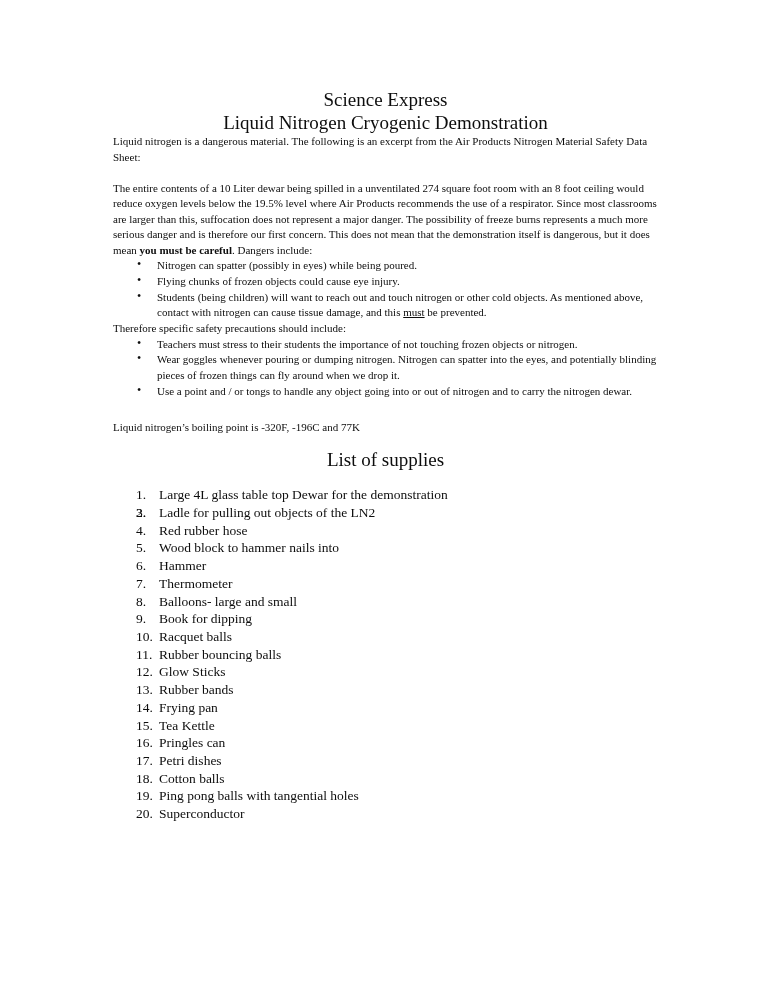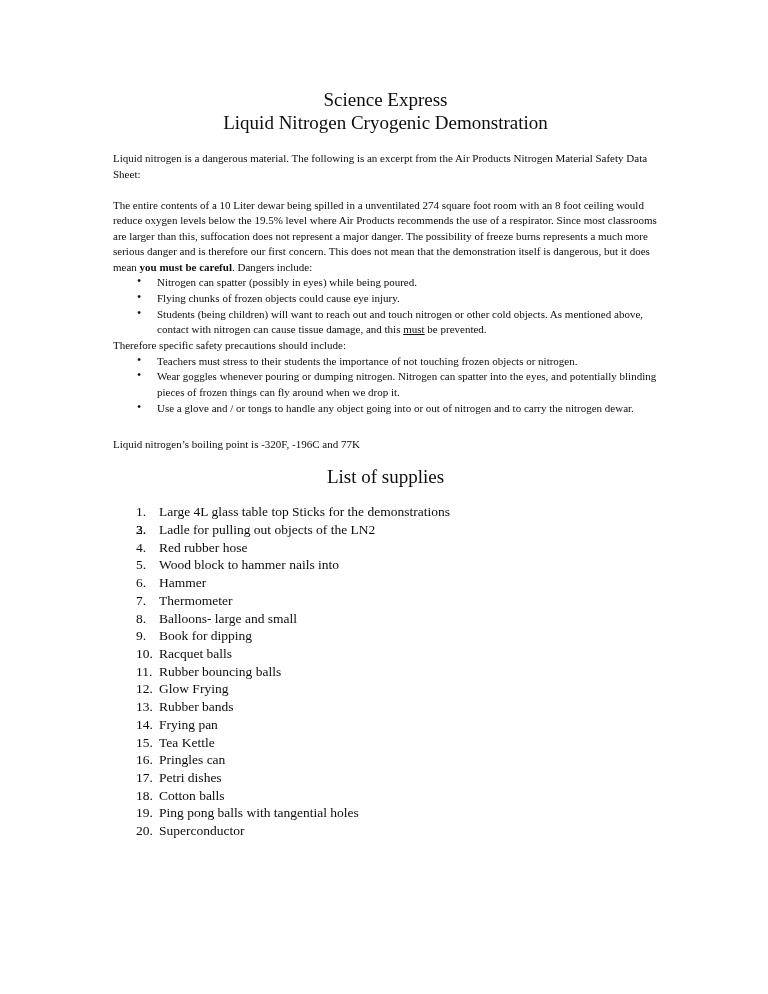--- a/index.html
+++ b/index.html
@@ -23,21 +23,21 @@
     text-align: center;
     font-size: 19px;
     line-height: 23px;
     font-weight: normal;
   }
   .body {
     font-size: 11px;
     line-height: 15.5px;
     margin: 0;
   }
-  .intro   { margin-top: 17px; }
+  .intro   { }
   .excerpt { margin-top: 15.5px; }
   .bold-seg { font-weight: bold; }
   .under-seg { text-decoration: underline; }
   sub {
     font-size: 7.5px;
     line-height: 0;
   }
   .bullets { margin: 0; }
   .bullet-item {
     position: relative;
@@ -91,42 +91,42 @@
         <div class="bullet-item"><span><span>Nitrogen can spatter (possibly in eyes) while being poured.</span></span></div>
         <div class="bullet-item"><span><span>Flying chunks of frozen objects could cause eye injury.</span></span></div>
         <div class="bullet-item"><span><span>Students (being children) will want to reach out and touch nitrogen or other cold objects. As mentioned above, contact with nitrogen can cause tissue damage, and this </span><span class="under-seg">must</span><span> be prevented.</span></span></div>
       </div>
 
     <p class="body">Therefore specific safety precautions should include:</p>
 
     <div class="bullets">
         <div class="bullet-item"><span><span>Teachers must stress to their students the importance of not touching frozen objects or nitrogen.</span></span></div>
         <div class="bullet-item"><span><span>Wear goggles whenever pouring or dumping nitrogen. Nitrogen can spatter into the eyes, and potentially blinding pieces of frozen things can fly around when we drop it.</span></span></div>
-        <div class="bullet-item"><span><span>Use a glove and / or tongs to handle any object going into or out of nitrogen and to carry the nitrogen dewar.</span></span></div>
+        <div class="bullet-item"><span><span>Use a point and / or tongs to handle any object going into or out of nitrogen and to carry the nitrogen dewar.</span></span></div>
       </div>
 
     <div class="facts">
       <p class="body fact"><span>Liquid nitrogen’s boiling point is -320F, -196C and 77K</span></p>
     </div>
 
     <h2 class="supplies-heading">List of supplies</h2>
 
     <div class="numlist">
-        <div class="num-item"><span class="num">1.</span><span><span>Large 4L glass table top Sticks for the demonstrations</span></span></div>
+        <div class="num-item"><span class="num">1.</span><span><span>Large 4L glass table top Dewar for the demonstration</span></span></div>
         <div class="num-item"><span class="num">2.</span></div>
         <div class="num-item"><span class="num">3.</span><span><span>Ladle for pulling out objects of the LN2</span></span></div>
         <div class="num-item"><span class="num">4.</span><span><span>Red rubber hose</span></span></div>
         <div class="num-item"><span class="num">5.</span><span><span>Wood block to hammer nails into</span></span></div>
         <div class="num-item"><span class="num">6.</span><span><span>Hammer</span></span></div>
         <div class="num-item"><span class="num">7.</span><span><span>Thermometer</span></span></div>
         <div class="num-item"><span class="num">8.</span><span><span>Balloons- large and small</span></span></div>
         <div class="num-item"><span class="num">9.</span><span><span>Book for dipping</span></span></div>
         <div class="num-item"><span class="num">10.</span><span><span>Racquet balls</span></span></div>
         <div class="num-item"><span class="num">11.</span><span><span>Rubber bouncing balls</span></span></div>
-        <div class="num-item"><span class="num">12.</span><span><span>Glow Frying</span></span></div>
+        <div class="num-item"><span class="num">12.</span><span><span>Glow Sticks</span></span></div>
         <div class="num-item"><span class="num">13.</span><span><span>Rubber bands</span></span></div>
         <div class="num-item"><span class="num">14.</span><span><span>Frying pan</span></span></div>
         <div class="num-item"><span class="num">15.</span><span><span>Tea Kettle</span></span></div>
         <div class="num-item"><span class="num">16.</span><span><span>Pringles can</span></span></div>
         <div class="num-item"><span class="num">17.</span><span><span>Petri dishes</span></span></div>
         <div class="num-item"><span class="num">18.</span><span><span>Cotton balls</span></span></div>
         <div class="num-item"><span class="num">19.</span><span><span>Ping pong balls with tangential holes</span></span></div>
         <div class="num-item"><span class="num">20.</span><span><span>Superconductor</span></span></div>
       </div>
 

